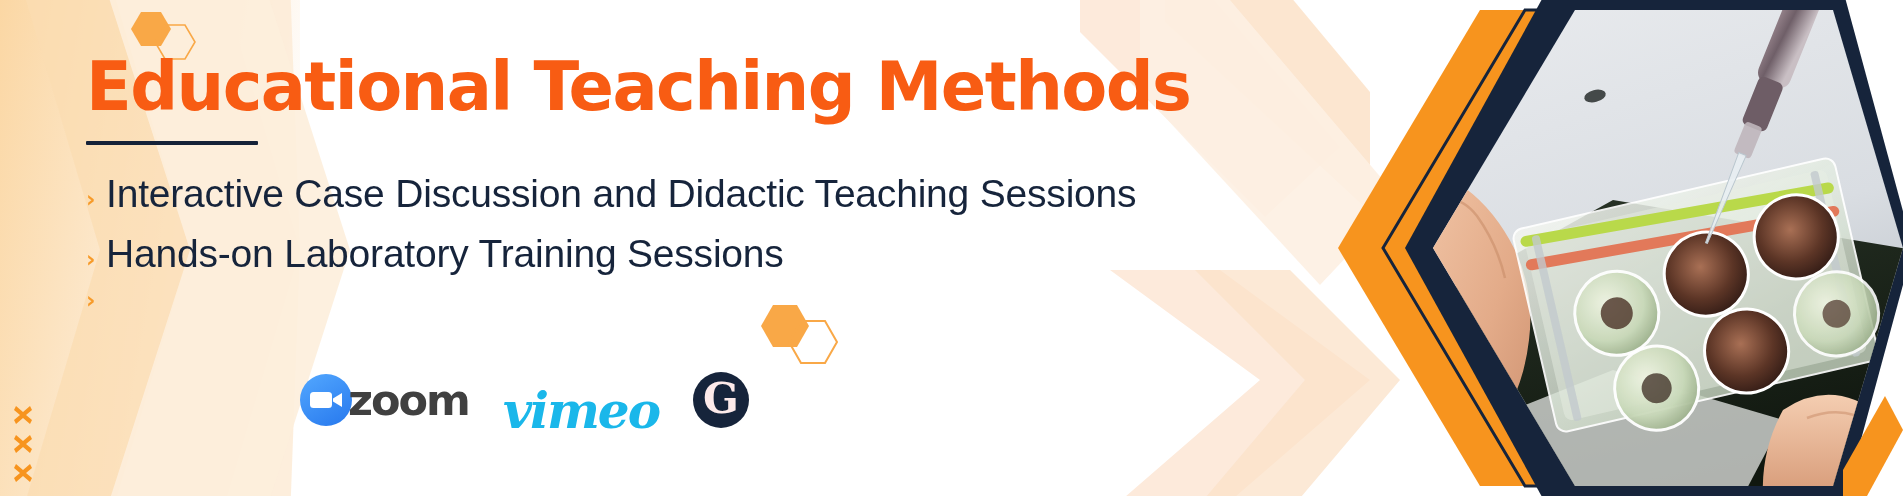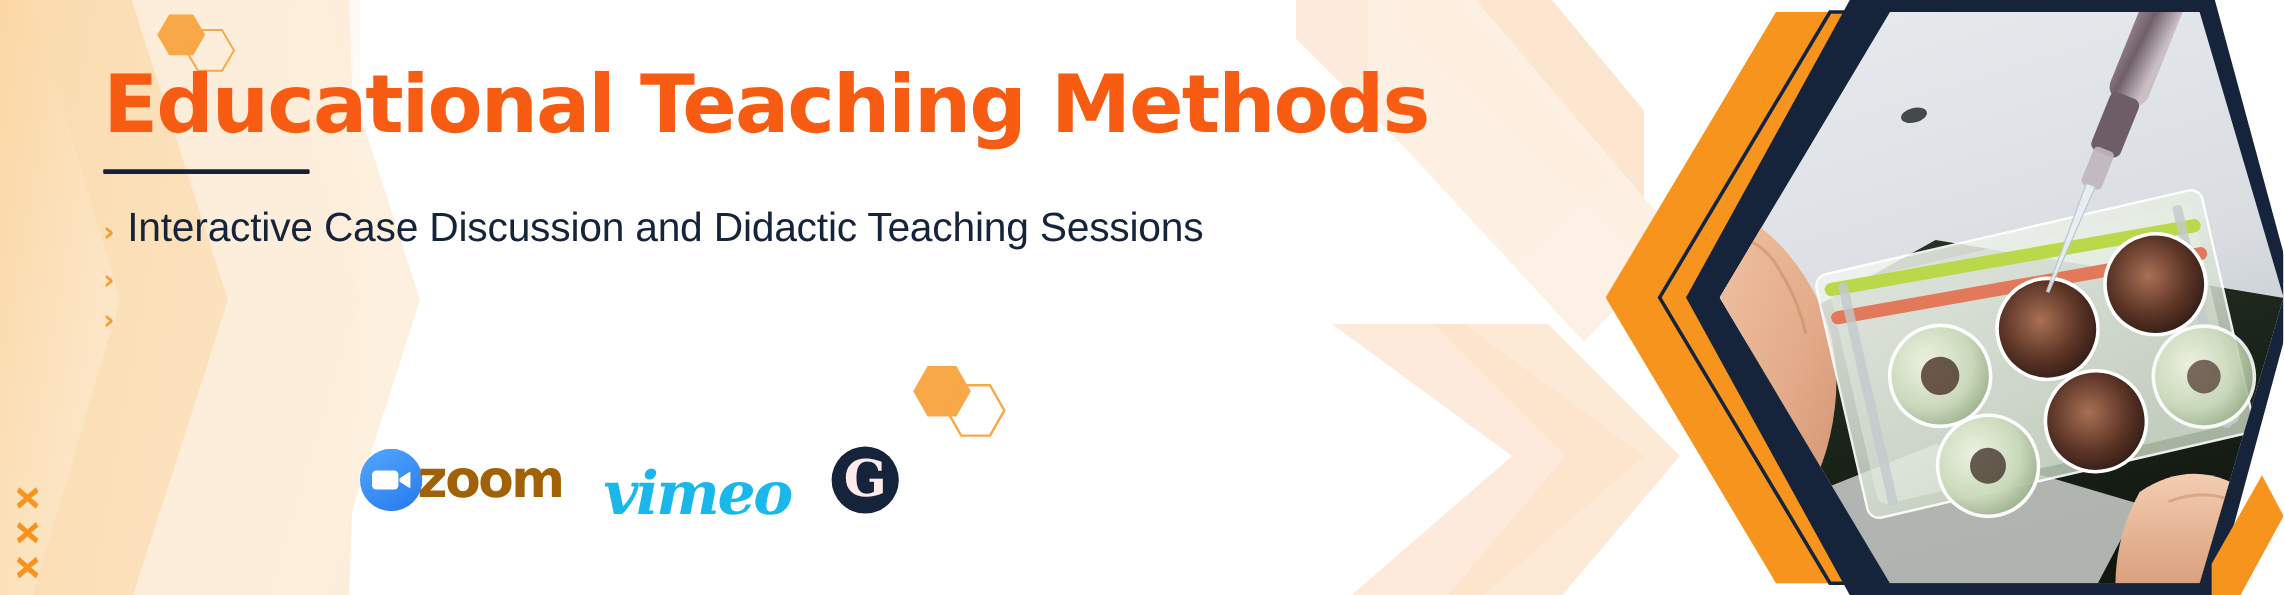--- a/index.html
+++ b/index.html
@@ -87,21 +87,21 @@
     flex: 0 0 auto;
     width: 20px;
     color: #f79b2a;
     font-size: 23px;
     font-weight: 700;
     line-height: 1;
     font-family: "DejaVu Sans", sans-serif;
   }
   .bullet-text {
     font-family: "Liberation Sans", sans-serif;
-    font-size: 34px;
+    font-size: 39px;
     line-height: 1.28;
     color: #16243b;
     letter-spacing: -0.2px;
     white-space: nowrap;
   }
 
   
   .logos {
     position: absolute;
     left: 300px;
@@ -112,21 +112,21 @@
     height: 64px;
   }
   .logo { display: flex; align-items: center; }
   .logo svg { display: block; }
 
   
   .zoom-word {
     font-family: "DejaVu Sans", sans-serif;
     font-size: 43px;
     font-weight: 700;
-    color: #a16207;
+    color: #404040;
     letter-spacing: -2px;
     margin-left: -4px;
     line-height: 1;
   }
   
   .vimeo-word {
     font-family: "DejaVu Serif", serif;
     font-style: italic;
     font-weight: 700;
     font-size: 50px;
@@ -231,20 +231,21 @@
     <h1 class="title">Educational Teaching Methods</h1>
     <div class="divider"></div>
 
     <ul class="bullets">
       <li class="bullet">
         <span class="bullet-marker">›</span>
         <span class="bullet-text">Interactive Case Discussion and Didactic Teaching Sessions</span>
       </li>
       <li class="bullet">
         <span class="bullet-marker">›</span>
+        <span class="bullet-text">Hands-on Laboratory Training Sessions</span>
       </li>
       <li class="bullet">
         <span class="bullet-marker">›</span>
       </li>
     </ul>
   </div>
 
   <div class="logos">
 
     <div class="logo">

